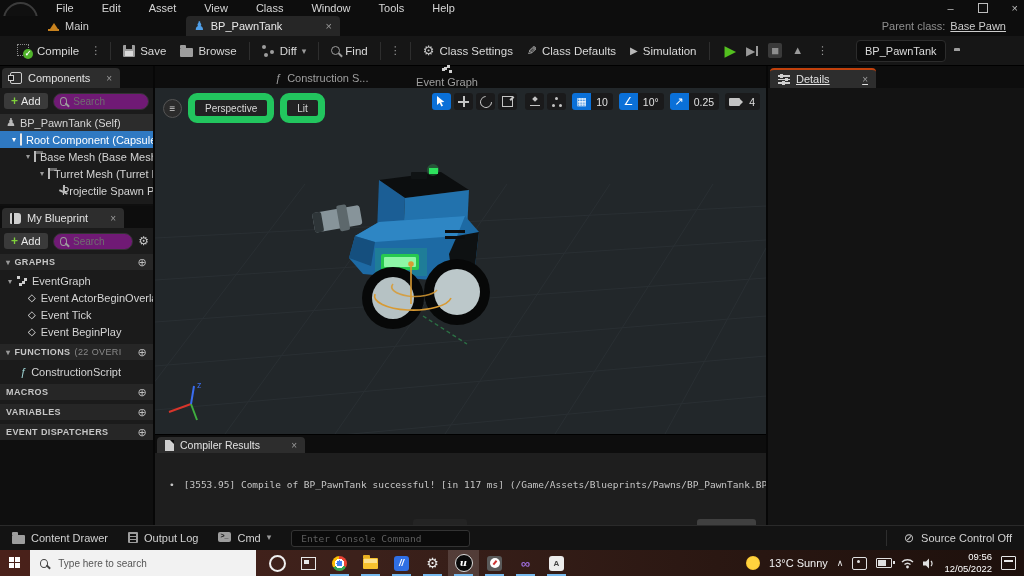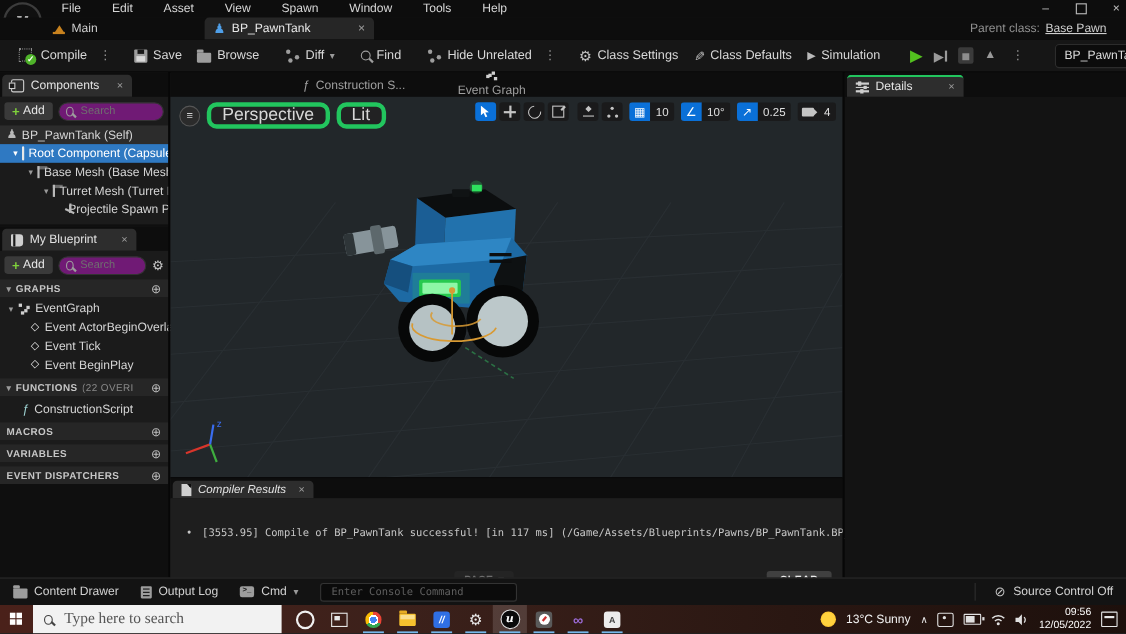--- a/index.html
+++ b/index.html
@@ -114,22 +114,22 @@
   .comp-ico:before{content:"";position:absolute;left:-3px;top:2px;width:4px;height:4px;background:#1b1b1b;border:1.5px solid #cfcfcf;}
   
   #center{position:absolute;left:155px;top:66px;width:611px;height:459px;background:#141414;}
   .vp-ico{width:11px;height:9px;position:relative;background:#9fb0b6;}
   .vp-ico:before{content:"";position:absolute;left:4px;top:0;bottom:0;width:1.5px;background:#141414;}
   .vp-ico:after{content:"";position:absolute;left:0;right:0;top:3px;height:1.5px;background:#141414;}
   #viewport{position:absolute;left:0;top:22px;width:611px;height:346px;background:#22272a;overflow:hidden;}
   .vp-left-ctrls{position:absolute;left:8px;top:5px;display:flex;align-items:center;gap:6px;z-index:3;}
   .circle-btn{width:17px;height:17px;border-radius:50%;background:#2b2b2b;border:1px solid #555;color:#cfcfcf;
               display:flex;align-items:center;justify-content:center;font-size:10px;}
-  .pill{background:rgba(34,34,34,.85);border:4px solid #22c55e;border-radius:9px;height:16px;display:flex;align-items:center;
-        padding:0 10px;color:#d8d8d8;font-size:16px;}
+  .pill{background:rgba(34,34,34,.85);border:7px solid #22c55e;border-radius:9px;height:16px;display:flex;align-items:center;
+        padding:0 10px;color:#d8d8d8;font-size:10px;}
   .vp-right-ctrls{position:absolute;right:6px;top:5px;display:flex;align-items:center;gap:3px;z-index:3;}
   .vbtn{width:19px;height:17px;border-radius:3px;background:rgba(25,25,25,.85);display:flex;align-items:center;justify-content:center;color:#c4c4c4;}
   .vbtn.active{background:#0a70d8;color:#fff;}
   .snapgrp{display:flex;border-radius:3px;overflow:hidden;height:17px;margin-left:3px;}
   .snapgrp .ic{width:19px;background:#0a70d8;color:#fff;display:flex;align-items:center;justify-content:center;font-size:11px;}
   .snapgrp .ic.dark{background:rgba(25,25,25,.85);color:#c4c4c4;}
   .snapgrp .val{background:rgba(25,25,25,.85);color:#e0e0e0;display:flex;align-items:center;padding:0 5px;font-size:10.5px;}
   .cursor-svg{display:block;}
   .move-ico{width:11px;height:11px;position:relative;}
   .move-ico:before{content:"";position:absolute;left:5px;top:0;bottom:0;width:1.5px;background:#c4c4c4;}
@@ -148,47 +148,47 @@
   #compiler{position:absolute;left:0;top:368px;width:611px;height:91px;background:#1a1a1a;border-top:1px solid #000;}
   .comp-body{position:absolute;left:0;top:18px;right:0;bottom:0;background:#1e1e1e;}
   .comp-msg{position:absolute;left:14px;top:26px;display:flex;gap:9px;color:#c6c6c6;
             font-family:"DejaVu Sans Mono",monospace;font-size:9.5px;white-space:nowrap;}
   .page-btn{position:absolute;left:258px;top:66px;height:16px;background:#242424;border-radius:3px;display:flex;
             align-items:center;gap:5px;padding:0 9px;color:#6d6d6d;font-size:9.5px;font-weight:bold;}
   .clear-btn{position:absolute;right:10px;top:66px;height:16px;background:#404040;border-radius:3px;display:flex;
              align-items:center;padding:0 12px;color:#ececec;font-size:9.5px;font-weight:bold;letter-spacing:.5px;}
   
   #right{position:absolute;left:768px;top:66px;width:256px;height:459px;background:#131313;}
-  #right .ptab{border-top:2px solid #22c55e;}
+  #right .ptab{border-top:2px solid #c2410c;text-decoration:underline;}
   .splitter{position:absolute;top:66px;width:2px;height:459px;background:#070707;}
   
   .statusbar{position:absolute;left:0;top:525px;width:1024px;height:25px;background:#131313;border-top:1px solid #2a2a2a;
              display:flex;align-items:center;padding:0 12px;box-sizing:border-box;gap:20px;}
-  .sbtn{display:flex;align-items:center;gap:6px;color:#d2d2d2;font-size:11px;white-space:nowrap;}
+  .sbtn{display:flex;gap:6px;color:#d2d2d2;font-size:11px;white-space:nowrap;}
   .log-ico{width:10px;height:11px;background:#9d9d9d;position:relative;border-radius:1px;}
   .log-ico:before{content:"";position:absolute;left:2px;top:2px;right:2px;height:1.5px;background:#131313;box-shadow:0 3px 0 #131313,0 6px 0 #131313;}
   .cmd-ico{width:13px;height:10px;background:#9d9d9d;border-radius:2px;position:relative;}
   .cmd-ico:before{content:">_";position:absolute;left:2px;top:0;font-size:7px;color:#131313;font-weight:bold;}
   .console-input{width:163px;height:15px;background:#0b0b0b;border:1px solid #333;border-radius:3px;display:flex;align-items:center;padding:0 7px;}
   .console-input input{background:transparent;border:none;outline:none;color:#c9c9c9;font-size:9.5px;width:100%;font-family:"DejaVu Sans Mono",monospace;}
   .console-input input::placeholder{color:#5f5f5f;}
   .sc-group{margin-left:auto;display:flex;align-items:center;gap:7px;color:#d2d2d2;}
   .sc-sep{width:1px;height:16px;background:#2e2e2e;margin-right:10px;}
   .slash-g{font-size:12px;color:#c4c4c4;line-height:1;}
   
   .taskbar{position:absolute;left:0;top:550px;width:1024px;height:26px;
            background:linear-gradient(90deg,#4a211a 0%,#3c211b 35%,#2a1712 70%,#1d100c 100%);
            display:flex;align-items:center;}
   .startbtn{width:30px;height:26px;display:flex;align-items:center;justify-content:center;}
   .win-logo{width:12px;height:12px;display:grid;grid-template-columns:5px 5px;grid-template-rows:5px 5px;gap:1px;}
   .win-logo i{background:#fff;}
   .tb-search{width:226px;height:26px;background:#f2f2f2;display:flex;align-items:center;gap:8px;padding:0 10px;box-sizing:border-box;}
   .tb-search .mag{border-color:#444;}
   .tb-search .mag:after{background:#444;}
-  .tb-search input{background:transparent;border:none;outline:none;font-size:14px;color:#333;width:100%;font-family:Liberation Serif, serif;}
+  .tb-search input{background:transparent;border:none;outline:none;font-size:10px;color:#333;width:100%;font-family:Liberation Sans, sans-serif;}
   .tb-search input::placeholder{color:#555;}
   .tslot{width:31px;height:26px;display:flex;align-items:center;justify-content:center;position:relative;}
   .tslot.open:after{content:"";position:absolute;left:6px;right:6px;bottom:0;height:2px;background:#76b9ed;}
   .tslot.active{background:rgba(255,255,255,.14);}
   .cortana-ico{width:13px;height:13px;border:2px solid #f0f0f0;border-radius:50%;}
   .taskview-ico{width:13px;height:11px;border:1.5px solid #e8e8e8;position:relative;background:transparent;}
   .taskview-ico:before{content:"";position:absolute;left:2px;top:2px;width:5px;height:4px;background:#e8e8e8;}
   .chrome-ico{width:15px;height:15px;border-radius:50%;
       background:radial-gradient(circle at 50% 50%,#4285f4 0 3px,#fff 3px 4.5px,transparent 4.5px),
                  conic-gradient(#ea4335 0 33%,#34a853 33% 66%,#fbbc05 66% 100%);}
@@ -222,21 +222,21 @@
 <body>
 
 <div id="screen">
 
   <div class="titlebar">
     <div class="menus">
       <span class="menu-item">File</span>
       <span class="menu-item">Edit</span>
       <span class="menu-item">Asset</span>
       <span class="menu-item">View</span>
-      <span class="menu-item">Spawn</span>
+      <span class="menu-item">Class</span>
       <span class="menu-item">Window</span>
       <span class="menu-item">Tools</span>
       <span class="menu-item">Help</span>
     </div>
     <div class="win-controls">
       <span class="g">–</span>
       <span class="maxbox"></span>
       <span class="g">×</span>
     </div>
   </div>
@@ -290,28 +290,20 @@
         </span>
       <span>Diff</span>
       <span class="ddc">▾</span>
     </div>
     <div class="sep"></div>
     <div class="tbtn">
       <span class="mag"></span>
       <span>Find</span>
     </div>
     <div class="sep"></div>
-    <div class="tbtn">
-      <span class="node-ico">
-          <i></i>
-          <i></i>
-          <i></i>
-        </span>
-      <span>Hide Unrelated</span>
-    </div>
     <span class="kebab">⋮</span>
     <div class="sep"></div>
     <div class="tbtn">
       <span class="gear-g">⚙</span>
       <span>Class Settings</span>
     </div>
     <div class="tbtn">
       <span class="pencil-g">✎</span>
       <span>Class Defaults</span>
     </div>
@@ -592,21 +584,21 @@
           <span class="ic dark">
               <span class="cam-ico"></span>
             </span>
           <span class="val">4</span>
         </div>
       </div>
     </div>
 
     <div id="compiler">
       <div class="tabstrip" style="height:18px;">
-        <div class="ptab" style="left:2px;height:16px;width:128px;font-size:10.5px;font-style:italic;">
+        <div class="ptab" style="left:2px;height:16px;width:148px;font-size:10.5px;">
           <span class="doc-ico"></span>
           <span>Compiler Results</span>
           <span class="tab-close">×</span>
         </div>
       </div>
       <div class="comp-body">
         <div class="comp-msg">
           <span>•</span>
           <span>[3553.95] Compile of BP_PawnTank successful! [in 117 ms] (/Game/Assets/Blueprints/Pawns/BP_PawnTank.BP_PawnTank)</span>
         </div>

